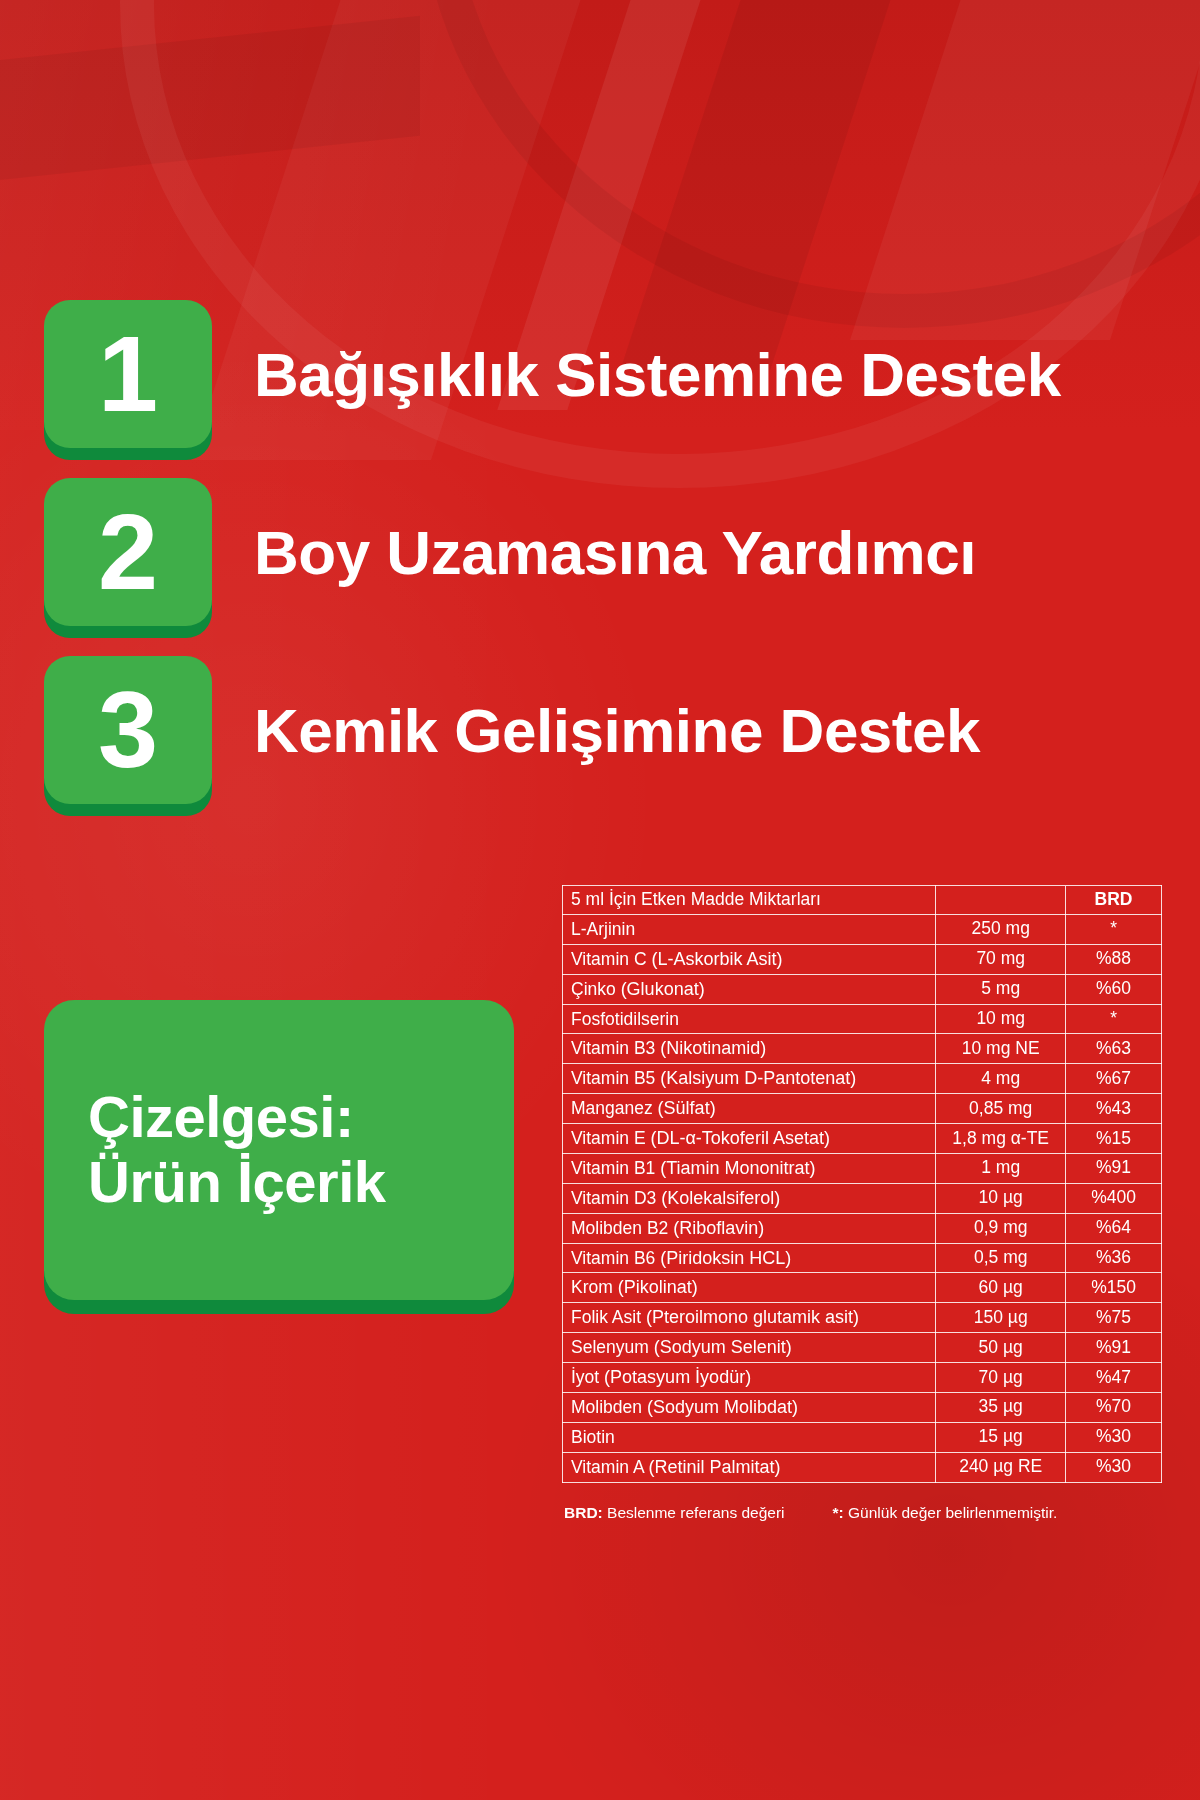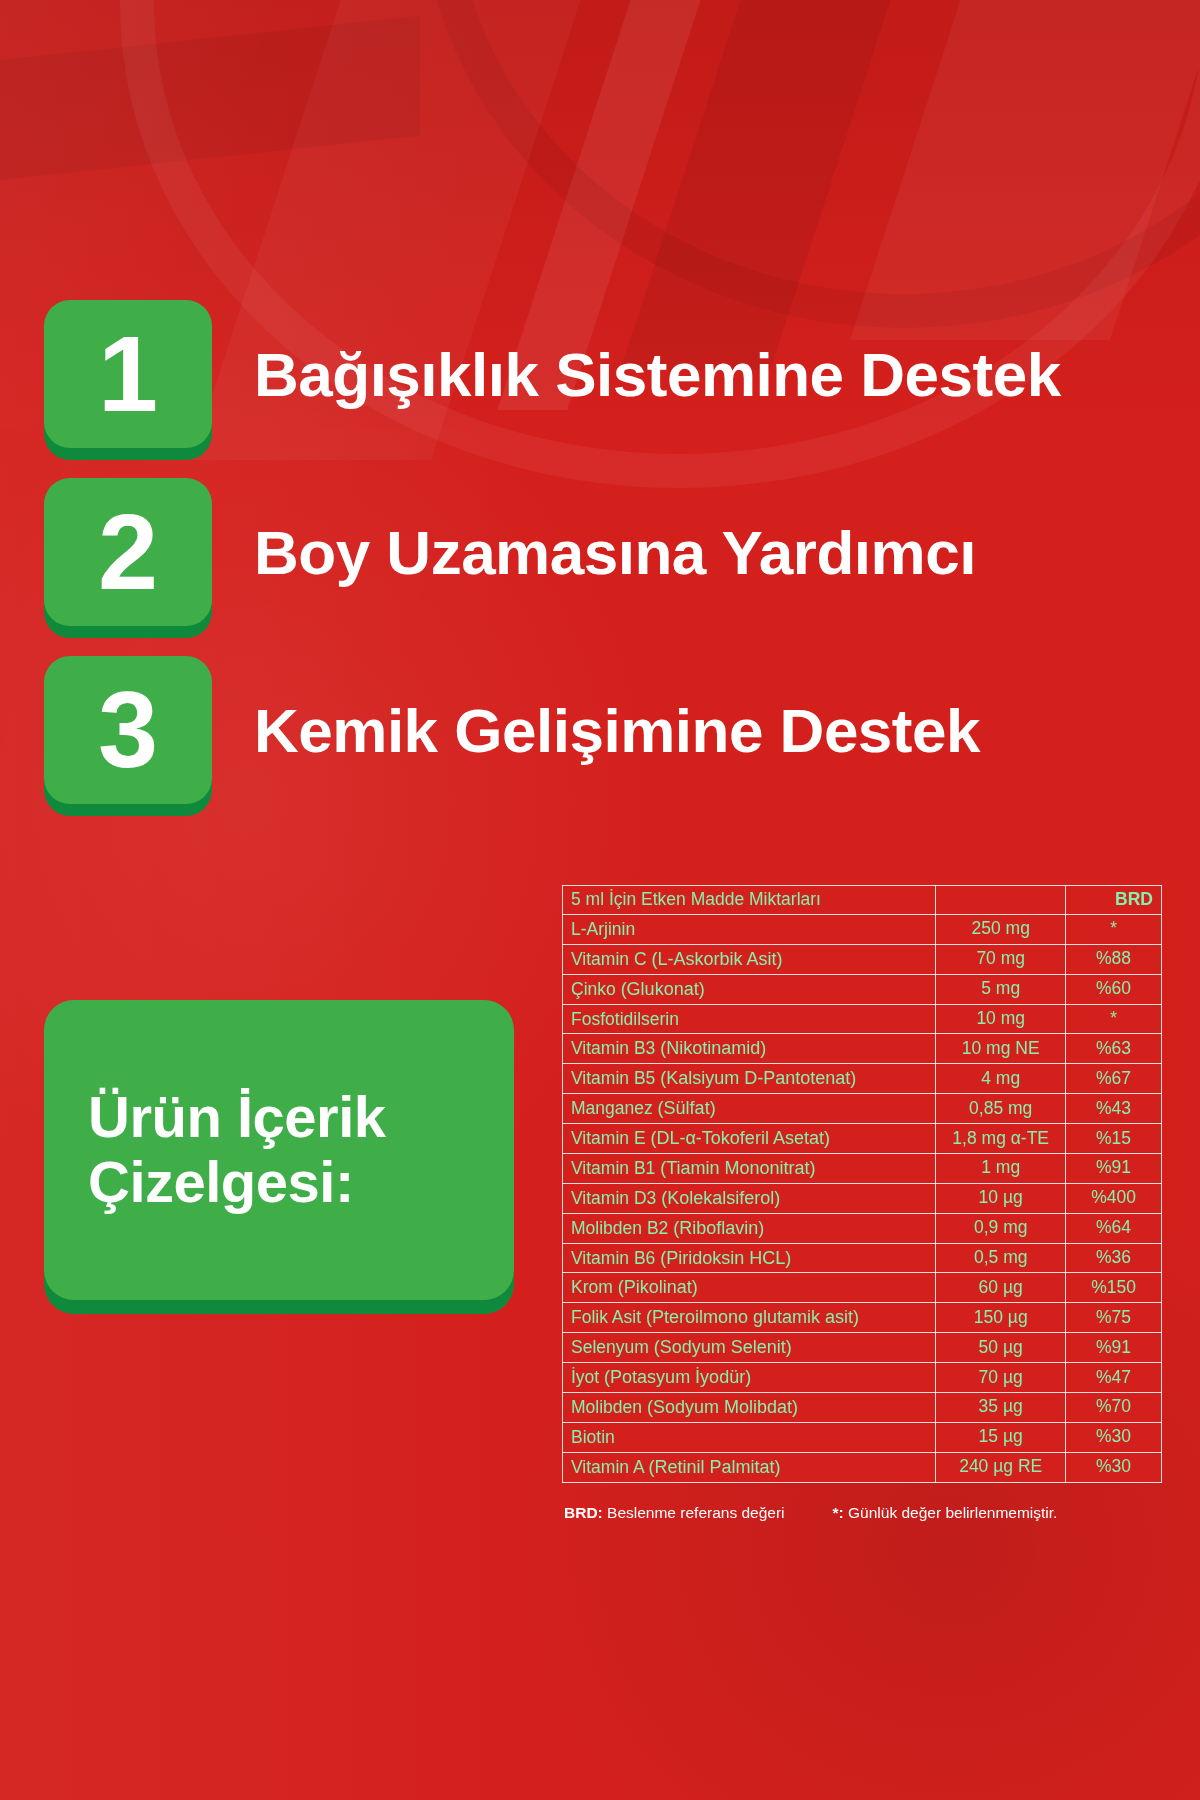--- a/index.html
+++ b/index.html
@@ -152,21 +152,21 @@
   .table-wrap {
     position: absolute;
     left: 562px;
     top: 885px;
     width: 600px;
   }
   table.ingredients {
     width: 600px;
     border-collapse: collapse;
     background: #d4201d;
-    color: #86efac;
+    color: #ffffff;
     font-size: 17.5px;
   }
   table.ingredients th,
   table.ingredients td {
     border: 1px solid rgba(255,255,255,0.85);
     padding: 3px 8px;
     font-weight: normal;
     line-height: 1.25;
     height: 24px;
     box-sizing: border-box;
@@ -190,21 +190,20 @@
     font-weight: normal;
     border-top: 1px solid rgba(255,255,255,0.85);
   }
   table.ingredients th.head-amount {
     border-left: none;
     border-right: none;
     border-bottom: none;
   }
   table.ingredients th.head-brd {
     font-weight: bold;
-    text-align: right;
   }
   .sub {
     font-size: 18px;
   }
   .table-footnotes {
     display: flex;
     margin-top: 21px;
     padding-left: 2px;
     font-size: 15.5px;
     color: #ffffff;
@@ -254,22 +253,22 @@
     </div>
     <div class="benefit-text">Kemik Gelişimine Destek</div>
   </div>
 
 </div>
 
 <div class="panel-wrap">
   <div class="panel-shadow"></div>
   <div class="panel">
     <div class="panel-title">
+      <div>Çizelgesi:</div>
       <div>Ürün İçerik</div>
-      <div>Çizelgesi:</div>
     </div>
   </div>
 </div>
 
 <div class="table-wrap">
   <table class="ingredients">
     <thead>
       <tr>
         <th class="head-name">5 ml İçin Etken Madde Miktarları</th>
         <th class="head-amount"></th>

